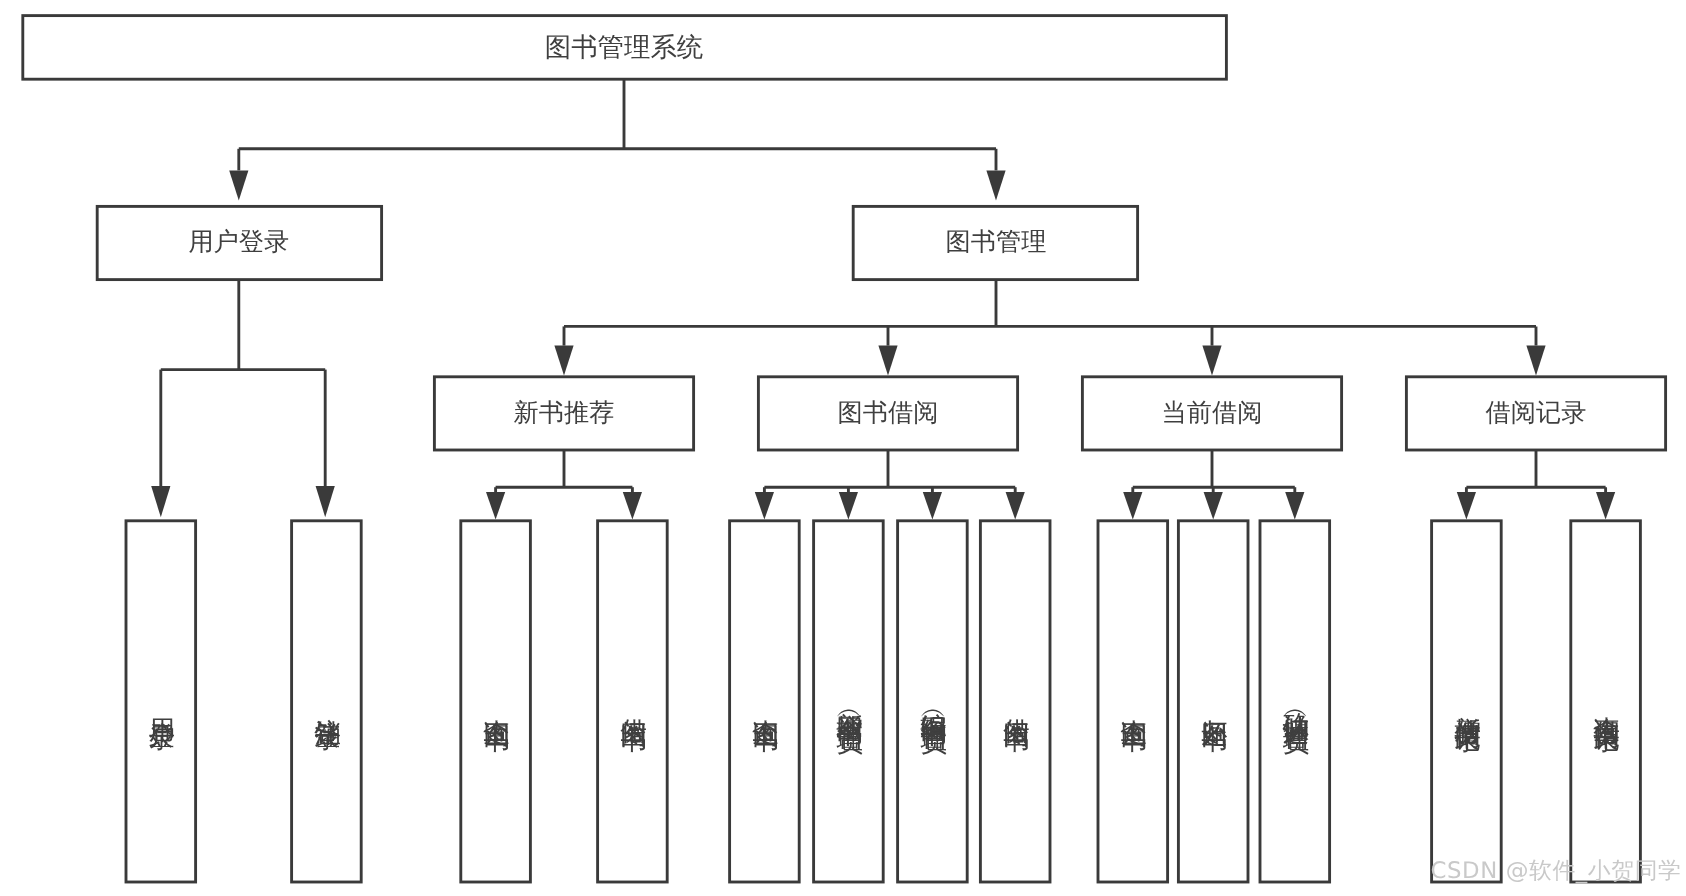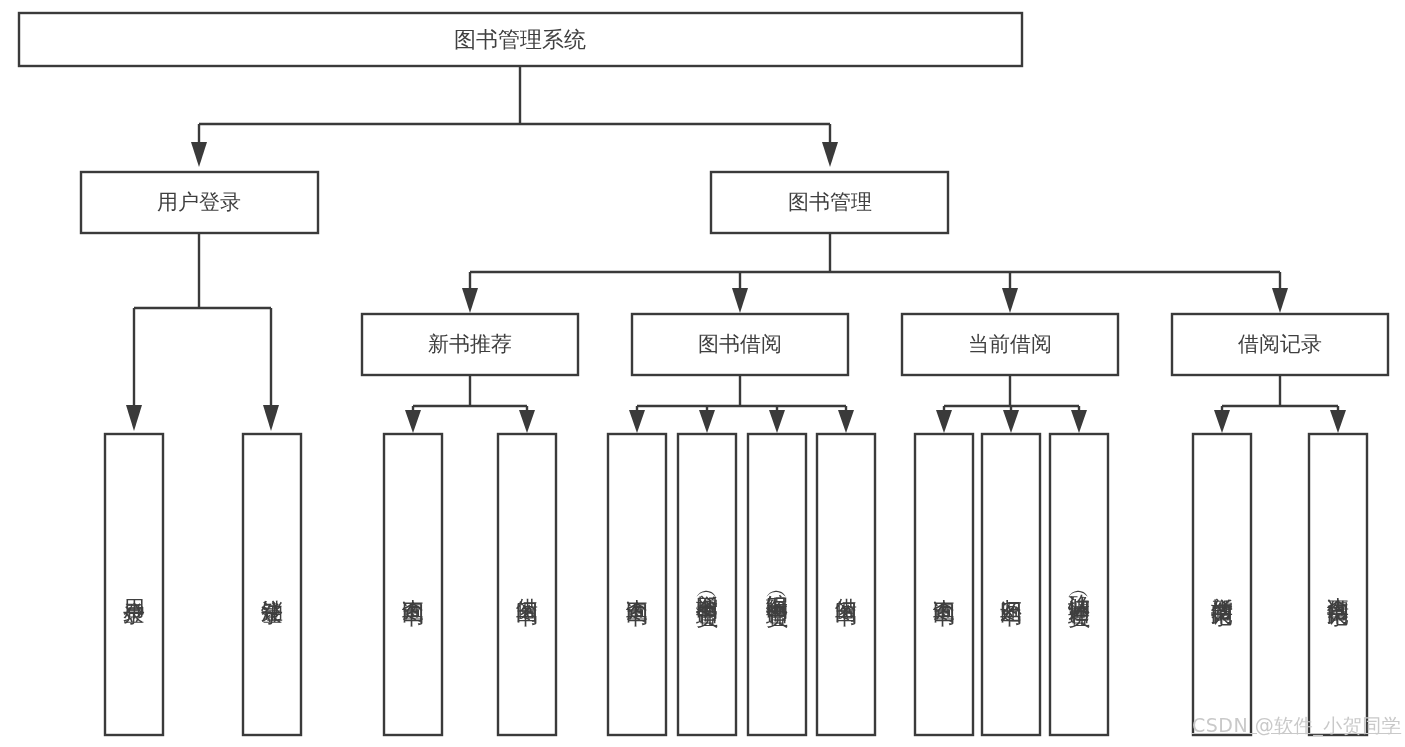--- a/index.html
+++ b/index.html
@@ -69,21 +69,20 @@
     white-space: nowrap;
     pointer-events: none;
   }
   .watermark {
     position: absolute;
     color: #c9c9c9;
     font-family: "DejaVu Sans", "Liberation Sans", sans-serif;
     font-size: 19px;
     letter-spacing: 0.5px;
     white-space: nowrap;
-    text-decoration: underline;
   }
 </style>
 </head>
 <body>
 
 <div id="diagram-root">
 
   <svg id="tree-svg" viewBox="0 0 1405 747">
 
     <g>

